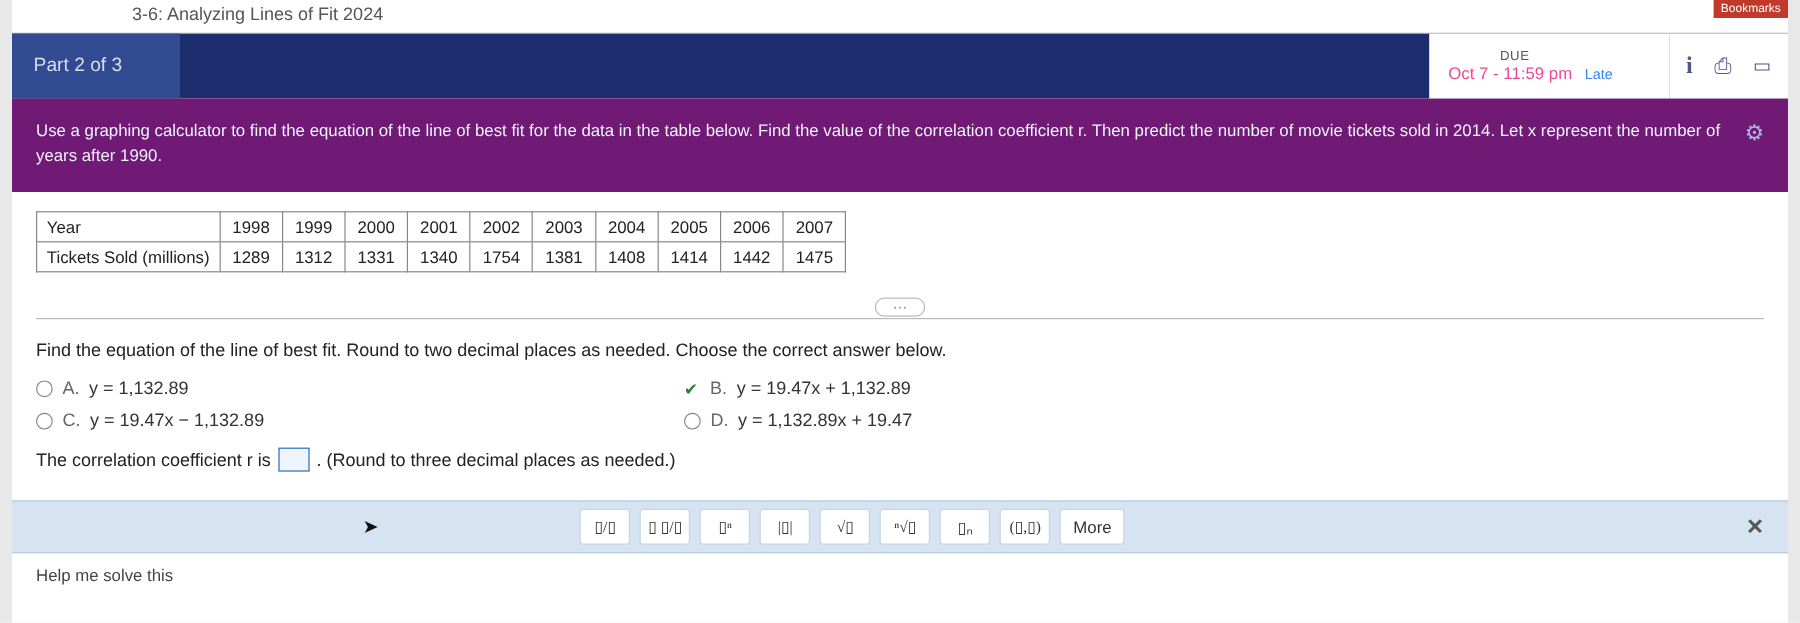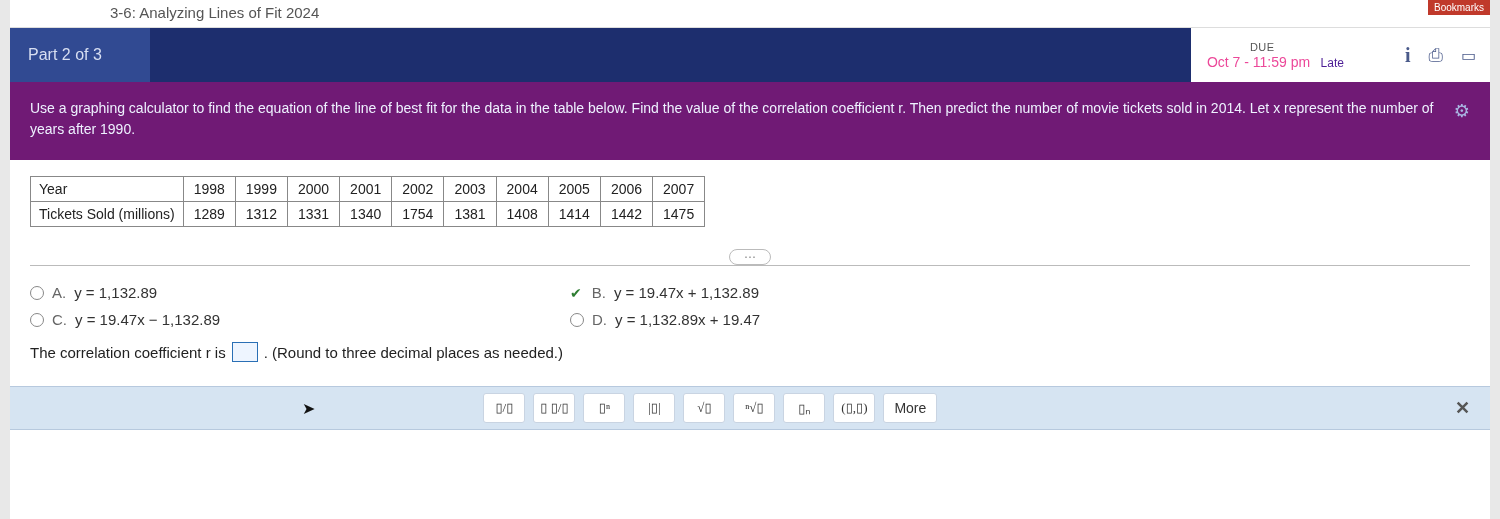--- a/index.html
+++ b/index.html
@@ -56,21 +56,21 @@
     background: #fff;
     color: #333;
     padding: 6px 16px 4px 16px;
     display: flex;
     flex-direction: column;
     justify-content: center;
     min-width: 200px;
   }
   .due-label { font-size: 11px; color: #555; letter-spacing: .5px; padding-left: 43px; }
   .due-date { font-size: 14px; color: #ec4899; }
-  .due-late { color: #4c1d95; font-size: 12px; margin-left: 6px; }
+  .due-late { color: #3b82f6; font-size: 12px; margin-left: 6px; }
   .header-icons {
     background: #fff;
     display: flex;
     align-items: center;
     gap: 18px;
     padding: 0 14px;
   }
   .header-icons span { color: #4a5a8a; font-size: 18px; }
   .header-icons .info-i { font-family: Georgia, serif; font-weight: bold; font-size: 20px; }
   .header-icons .chat { font-size: 16px; }
@@ -253,20 +253,21 @@
         <td>1414</td>
         <td>1442</td>
         <td>1475</td>
       </tr>
     </tbody>
       </table>
 
     <div class="dots"><span class="pill">⋯</span></div>
     <hr class="divider">
 
+    <div class="subprompt">Find the equation of the line of best fit. Round to two decimal places as needed. Choose the correct answer below.</div>
 
     <div class="answers">
       <div class="opt">
         <span class="radio"></span>
         <span class="letter">A.</span>
         <span>y = 1,132.89</span>
       </div>
       <div class="opt selected">
         <span class="check">✔</span>
         <span class="letter">B.</span>
@@ -298,14 +299,15 @@
     <div class="tool-btn">▯ⁿ</div>
     <div class="tool-btn">|▯|</div>
     <div class="tool-btn">√▯</div>
     <div class="tool-btn">ⁿ√▯</div>
     <div class="tool-btn">▯ₙ</div>
     <div class="tool-btn">(▯,▯)</div>
     <div class="tool-btn more">More</div>
     <span class="close-x">✕</span>
   </div>
 
+  <div class="footer-link">Help me solve this</div>
 
 </div>
 
 </body></html>

